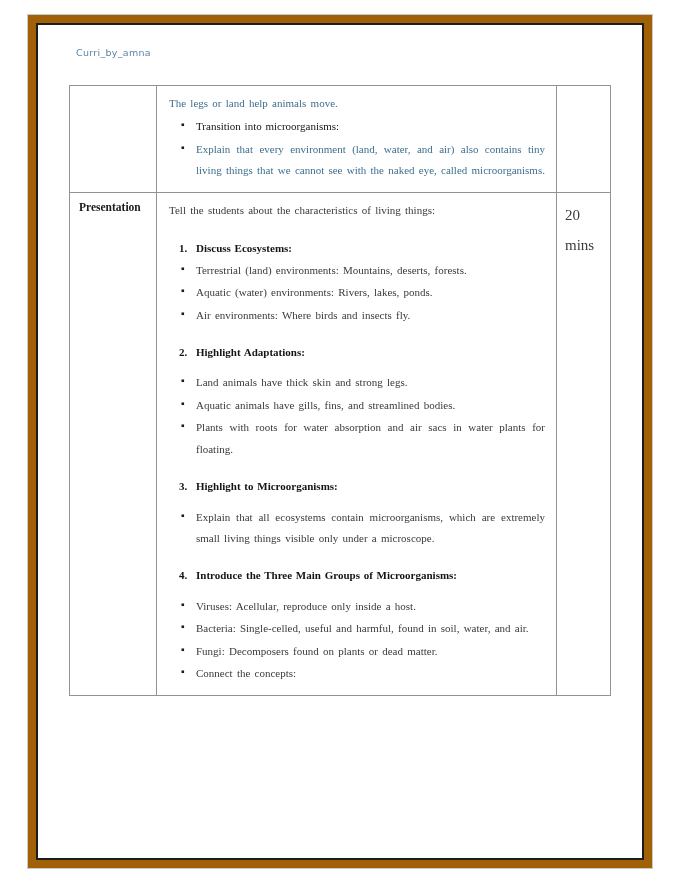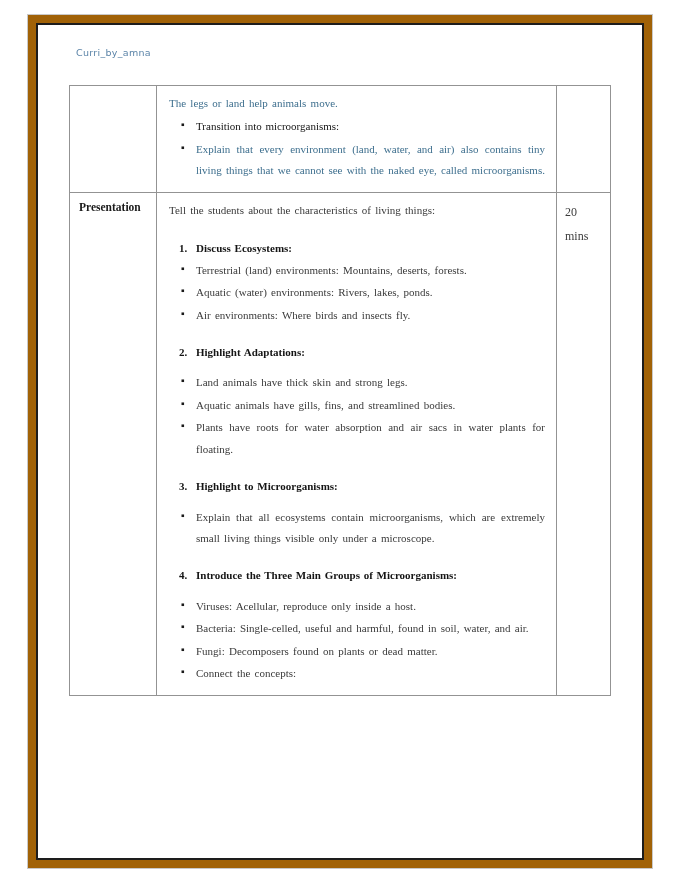--- a/index.html
+++ b/index.html
@@ -78,21 +78,21 @@
   .stage-label {
     font-family: "Liberation Serif", serif;
     font-size: 11.5px;
     font-weight: bold;
     color: #1a1a1a;
     line-height: 1.35;
   }
 
   .time-val {
     font-family: "Liberation Serif", serif;
-    font-size: 12px;
+    font-size: 15px;
     color: #3b3b3b;
     line-height: 2.0;
   }
 
   
   .body-text {
     font-family: "Liberation Serif", serif;
     font-size: 11px;
     color: #3a3a3a;
     line-height: 1.95;
@@ -209,21 +209,21 @@
                 <div class="gap-md"></div>
 
                 <p class="num-head">
                   <span class="num">2.</span>
                   <span>Highlight Adaptations:</span>
                 </p>
                 <div class="gap-sm"></div>
                 <ul class="bullets">
                   <li>Land animals have thick skin and strong legs.</li>
                   <li>Aquatic animals have gills, fins, and streamlined bodies.</li>
-                  <li>Plants have roots for water absorption and air sacs in water plants for floating.</li>
+                  <li>Plants with roots for water absorption and air sacs in water plants for floating.</li>
                 </ul>
 
                 <div class="gap-md"></div>
 
                 <p class="num-head">
                   <span class="num">3.</span>
                   <span>Highlight to Microorganisms:</span>
                 </p>
                 <div class="gap-sm"></div>
                 <ul class="bullets">

